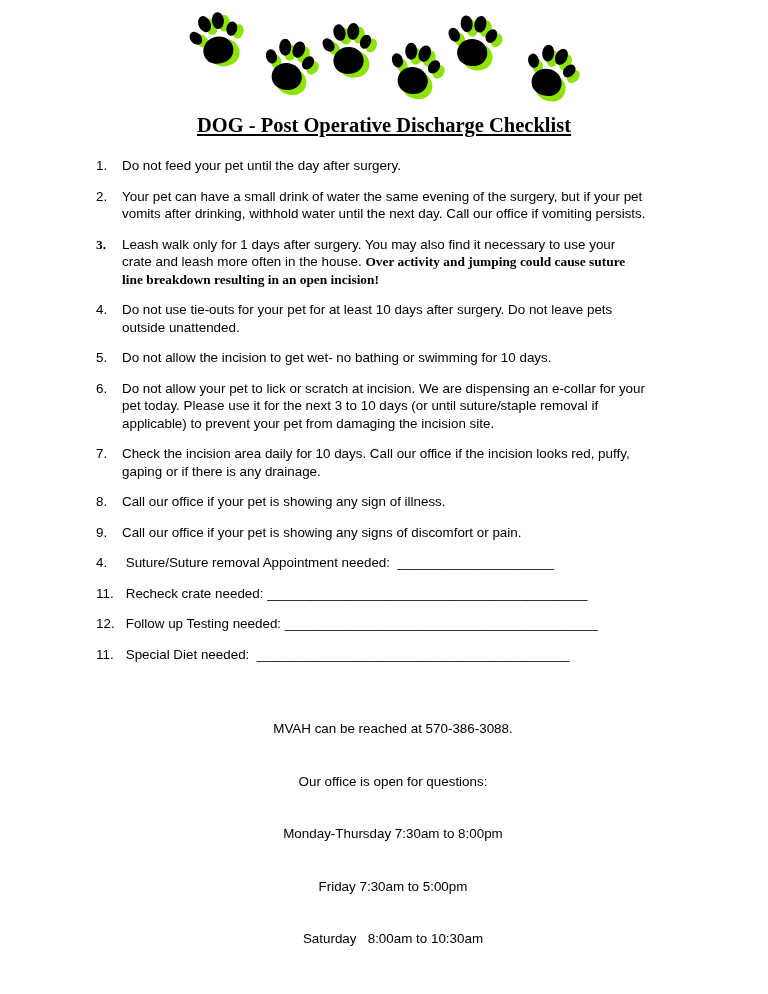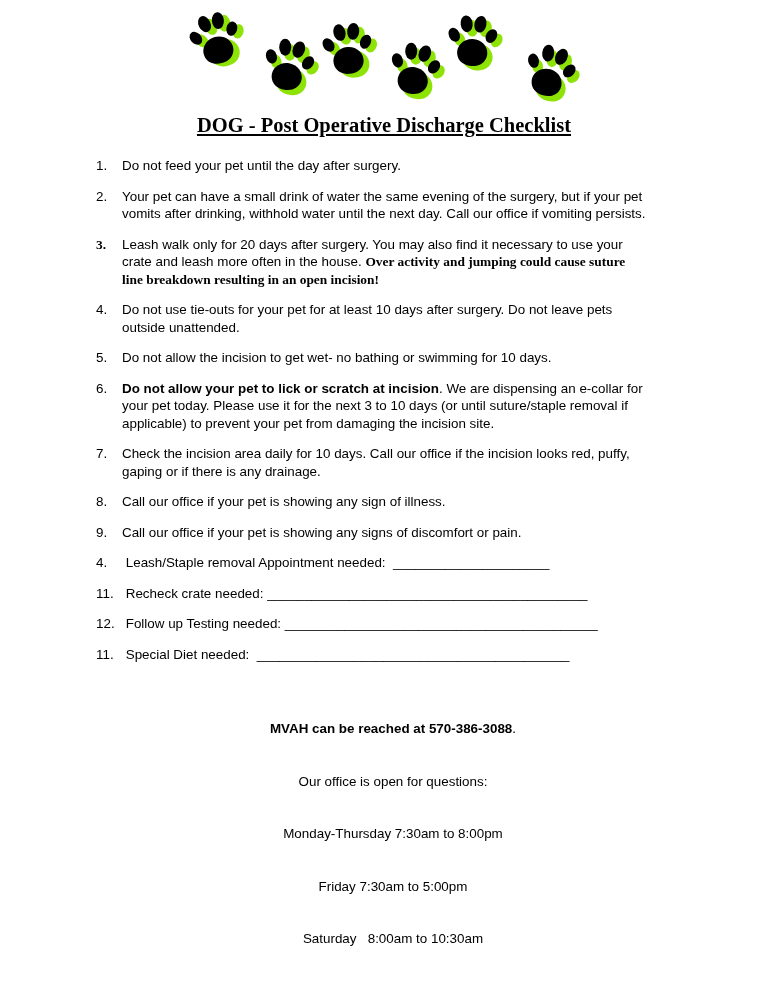--- a/index.html
+++ b/index.html
@@ -26,21 +26,21 @@
   .checklist {
     margin: 20px 0 0 96px;
     width: 552px;
     font-size: 13.4px;
     line-height: 17.5px;
   }
   .item { display: flex; margin-bottom: 13px; }
   .item .num { flex: none; width: 26px; }
   .item .body { flex: 1; white-space: pre-wrap; }
   .num-bold { font-weight: bold; font-family: "Liberation Serif", serif; }
-  .bold { font-weight: bold; }
+  .bold { font-weight: normal; }
   .bold-serif { font-family: "Liberation Serif", serif; font-weight: bold; }
   .center-block {
     text-align: center;
     font-size: 13.4px;
     line-height: 17.5px;
     white-space: pre-wrap;
   }
   .contact { margin-top: 22px; margin-left: 18px; }
 </style>
 </head>
@@ -94,21 +94,21 @@
       <span class="body">Do not feed your pet until the day after surgery.</span>
     </div>
 
     <div class="item">
       <span class="num">2.</span>
       <span class="body">Your pet can have a small drink of water the same evening of the surgery, but if your pet vomits after drinking, withhold water until the next day. Call our office if vomiting persists.</span>
     </div>
 
     <div class="item">
       <span class="num num-bold">3.</span>
-      <span class="body"><span>Leash walk only for 20 days after surgery. You may also find it necessary to use your crate and leash more often in the house. </span><span class="bold-serif">Over activity and jumping could cause suture line breakdown resulting in an open incision!</span></span>
+      <span class="body"><span>Leash walk only for 1 days after surgery. You may also find it necessary to use your crate and leash more often in the house. </span><span class="bold-serif">Over activity and jumping could cause suture line breakdown resulting in an open incision!</span></span>
     </div>
 
     <div class="item">
       <span class="num">4.</span>
       <span class="body">Do not use tie-outs for your pet for at least 10 days after surgery. Do not leave pets outside unattended.</span>
     </div>
 
     <div class="item">
       <span class="num">5.</span>
       <span class="body">Do not allow the incision to get wet- no bathing or swimming for 10 days.</span>
@@ -129,21 +129,21 @@
       <span class="body">Call our office if your pet is showing any sign of illness.</span>
     </div>
 
     <div class="item">
       <span class="num">9.</span>
       <span class="body">Call our office if your pet is showing any signs of discomfort or pain.</span>
     </div>
 
     <div class="item">
       <span class="num">4.</span>
-      <span class="body"><span> Leash/Staple removal Appointment needed:  </span><span>_____________________</span></span>
+      <span class="body"><span> Suture/Suture removal Appointment needed:  </span><span>_____________________</span></span>
     </div>
 
     <div class="item">
       <span class="num">11.</span>
       <span class="body"><span> Recheck crate needed: </span><span>___________________________________________</span></span>
     </div>
 
     <div class="item">
       <span class="num">12.</span>
       <span class="body"><span> Follow up Testing needed: </span><span>__________________________________________</span></span>

